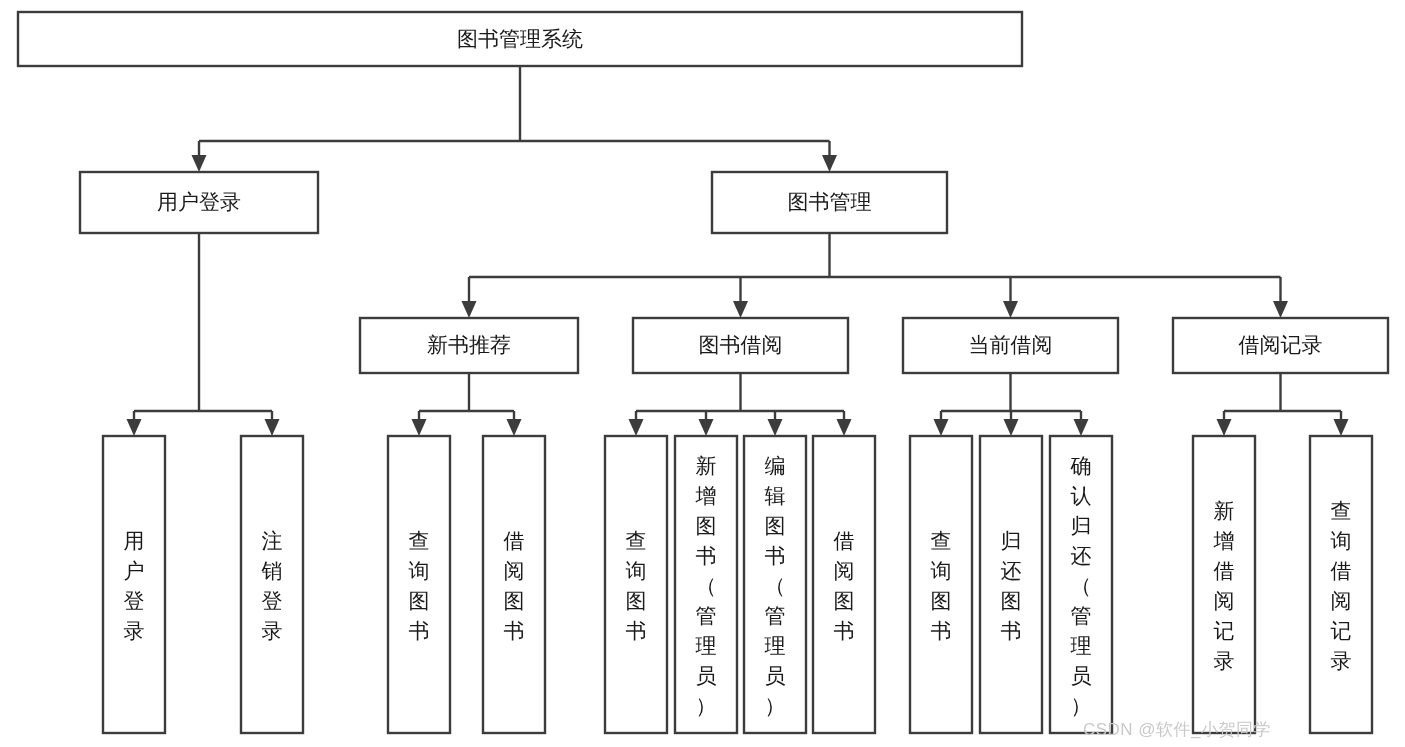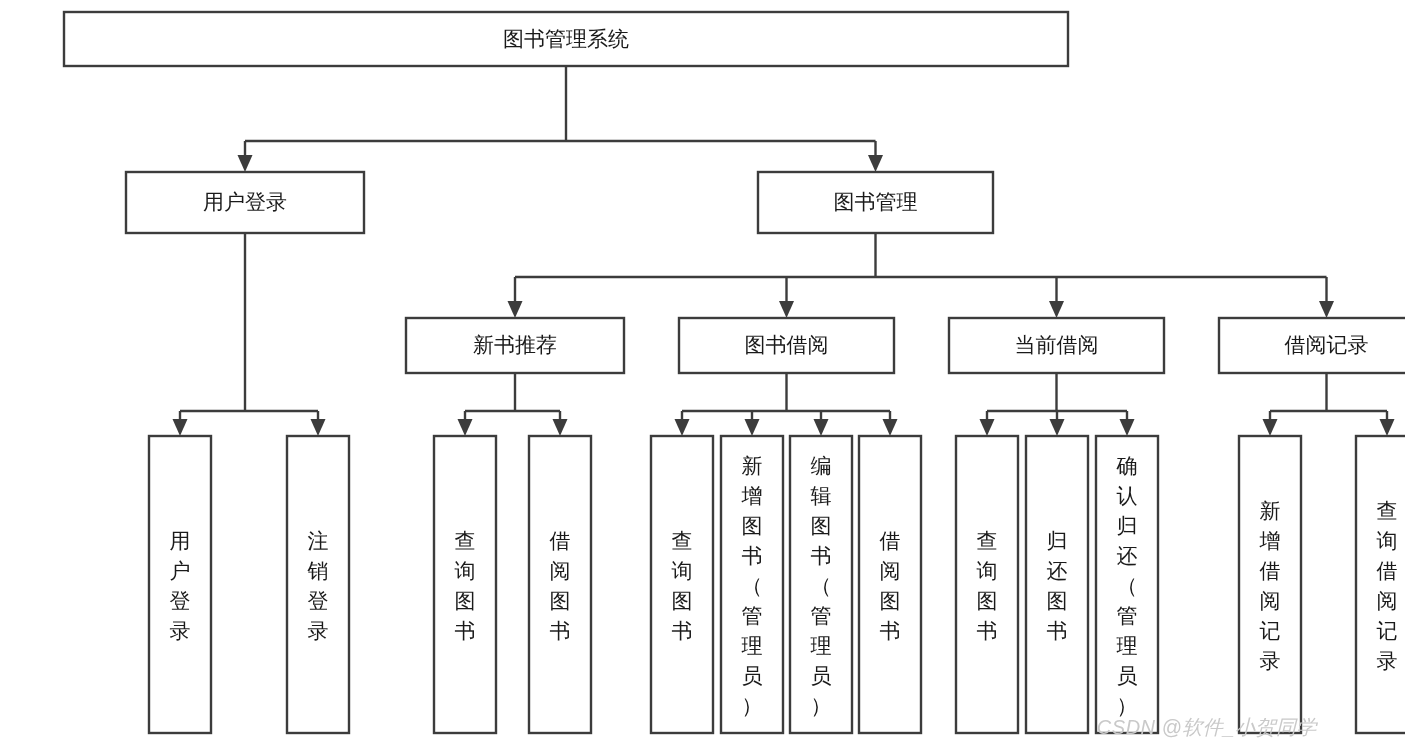--- a/index.html
+++ b/index.html
@@ -12,21 +12,20 @@
     width: 1405px;
     height: 747px;
     font-family: "Liberation Sans", "DejaVu Sans", sans-serif;
     overflow: hidden;
     position: relative;
   }
   #diagram-root {
     position: relative;
     width: 1279px;
     height: 747px;
-    margin-left: 46px;
   }
   svg#tree-svg {
     position: absolute;
     top: 0;
     left: 0;
     width: 1405px;
     height: 747px;
     display: block;
   }
   .node-box {
@@ -55,27 +54,26 @@
     font-family: "Liberation Sans", "DejaVu Sans", sans-serif;
     font-size: 21px;
     fill: #1a1a1a;
     text-anchor: middle;
   }
   .watermark-text {
     position: absolute;
     right: 8px;
     bottom: 6px;
     font-family: "Liberation Sans", "DejaVu Sans", sans-serif;
-    font-size: 20px;
+    font-size: 17px;
     color: #c9c9c9;
     white-space: nowrap;
     letter-spacing: 0.5px;
     pointer-events: none;
     user-select: none;
-    font-style: italic;
   }
 </style>
 </head>
 <body>
 
 <div id="diagram-root">
   <svg id="tree-svg" viewBox="0 0 1405 747">
     <g id="connector-layer">
         <line x1="520" y1="66" x2="520" y2="141" class="connector"></line>
         <line x1="199" y1="141" x2="829.5" y2="141" class="connector"></line>

